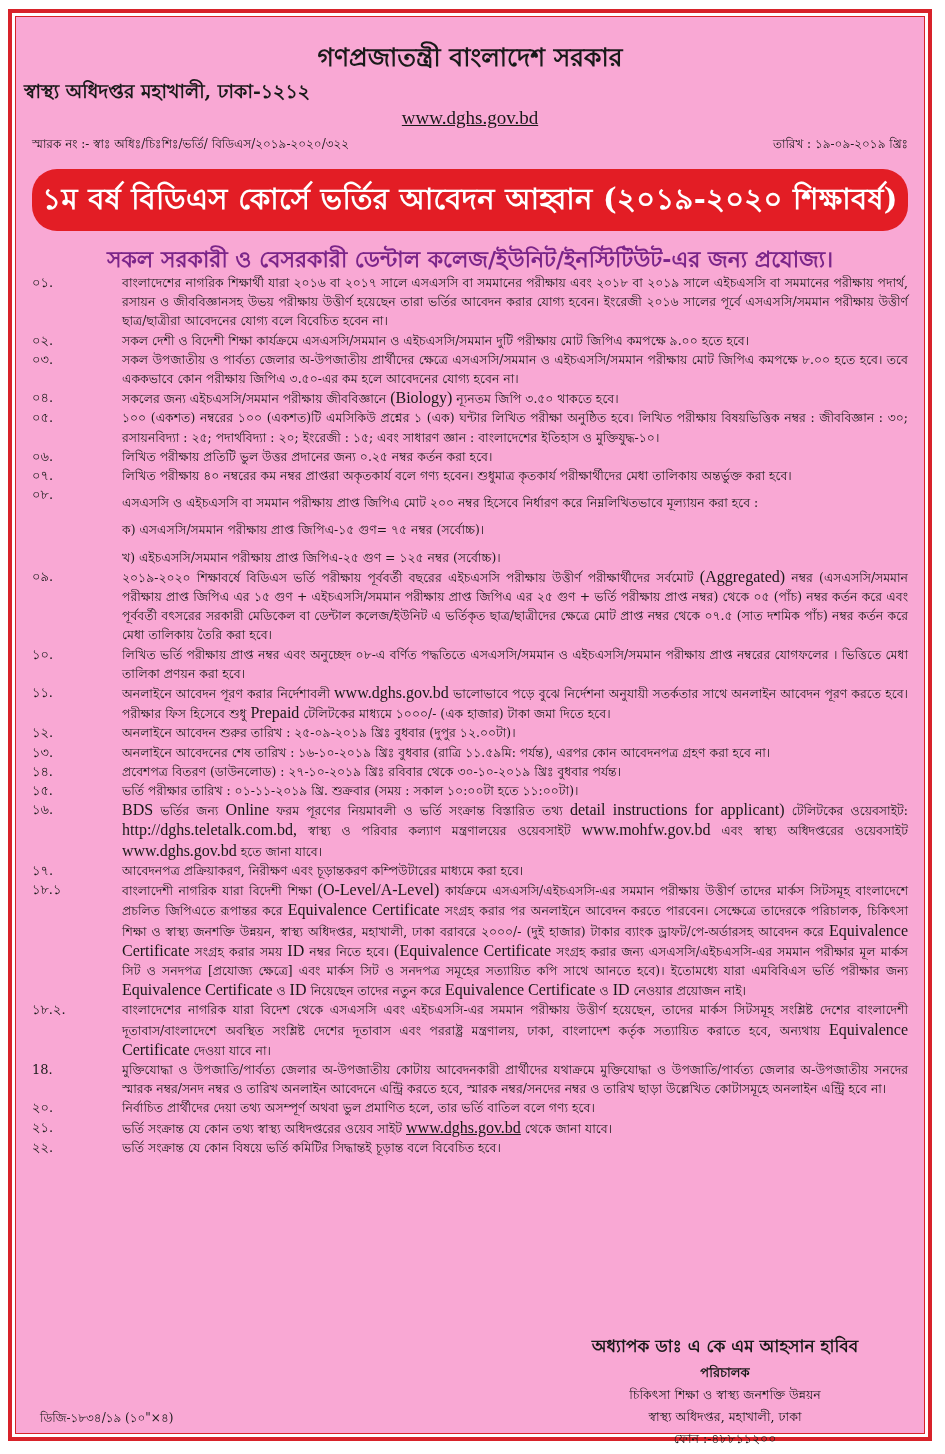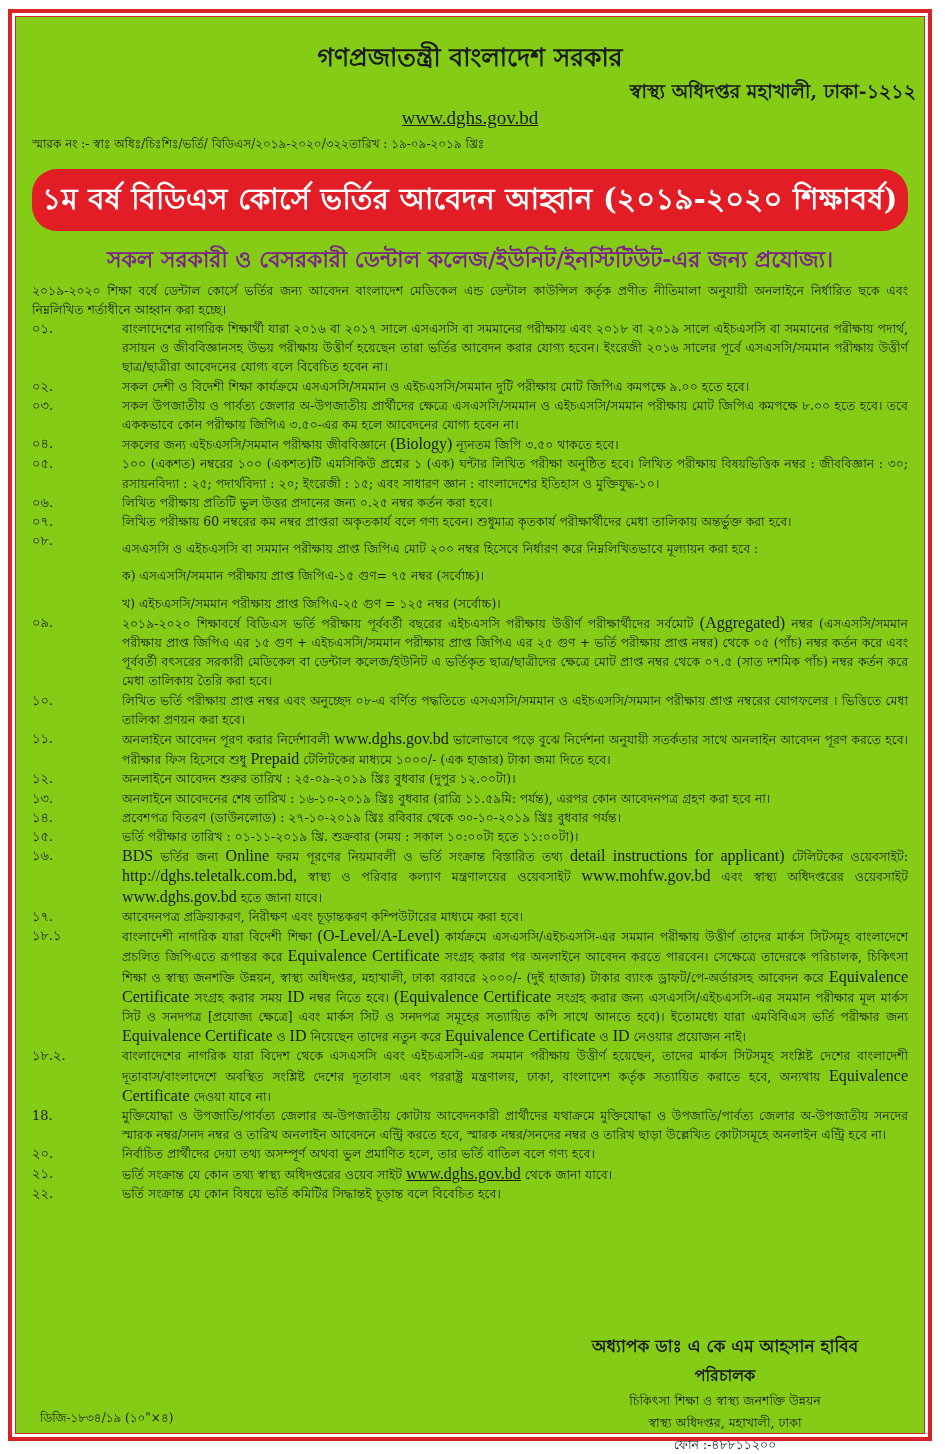--- a/index.html
+++ b/index.html
@@ -1,46 +1,46 @@
 <!DOCTYPE html>
 <html><head>
 <meta charset="utf-8">
 <style>
   html, body { margin: 0; padding: 0; background: #ffffff; }
   body { width: 945px; height: 1454px; position: relative; overflow: hidden;
          font-family: "DejaVu Serif", "Liberation Serif", serif; color: #1a1a1a; }
   .frame-outer { position: absolute; left: 8px; top: 9px; width: 916px; height: 1424px;
                  border: 4px solid #d8232a; background: #fff; }
   .frame-inner { position: absolute; left: 3px; top: 3px; right: 3px; bottom: 3px;
-                 border: 1.5px solid #d8232a; background: #84cc16; }
+                 border: 1.5px solid #d8232a; background: #f9a8d4; }
   .content { position: absolute; left: 8px; right: 8px; top: 0; bottom: 0; }
 
   .gov-title { text-align: center; font-size: 25px; margin-top: 26px; line-height: 30px; font-weight: bold; }
-  .dept-line { text-align: right; font-size: 19px; margin-top: 6px; line-height: 24px; font-weight: bold; }
+  .dept-line { text-align: left; font-size: 19px; margin-top: 6px; line-height: 24px; font-weight: bold; }
   .website { text-align: center; font-size: 19px; margin-top: 4px; line-height: 22px; text-decoration: underline;
              font-family: "Liberation Serif", serif; }
-  .ref-row { display: flex; font-size: 12px; margin-top: 6px; padding: 0 8px; }
+  .ref-row { display: flex; justify-content: space-between; font-size: 12px; margin-top: 6px; padding: 0 8px; }
 
   .red-banner { background: #e31d25; color: #ffffff; margin: 14px 8px 0 8px; height: 62px;
                 display: flex; align-items: center; justify-content: center;
                 font-size: 29px; font-weight: bold; letter-spacing: 0.3px; border-radius: 25px; }
   .subtitle { text-align: center; color: #7b2589; font-size: 22px; font-weight: bold; margin-top: 14px; line-height: 28px; }
 
   .intro { font-size: 12.4px; line-height: 19px; margin: 8px 8px 0 8px; text-align: justify; }
   .items { margin: 0 8px 0 8px; }
   .item { display: flex; font-size: 12.4px; line-height: 19.2px; text-align: justify; gap: 32px; }
   .item .num { width: 58px; flex: 0 0 58px; font-size: 13px; }
   .item .txt { flex: 1; }
   .item .sub { display: block; margin-top: 8px; }
   .en { font-family: "Liberation Serif", serif; font-size: 16px; margin-top: 40px; }
   .link-u { text-decoration: underline; font-family: "Liberation Serif", serif; font-size: 16px; }
 
   .sign-block { position: absolute; right: 80px; top: 1335px; width: 280px; text-align: center; }
   .sign-name { font-size: 17px; font-weight: bold; line-height: 22px; }
-  .sign-title { font-size: 16px; font-weight: bold; margin-top: 6px; }
+  .sign-title { font-size: 13px; font-weight: bold; margin-top: 6px; }
   .sign-line { font-size: 12.5px; line-height: 22px; }
   .sign-en { font-family: "Liberation Serif", serif; font-size: 15.5px; line-height: 22px; }
   .dg-code { position: absolute; left: 40px; top: 1409px; font-size: 12px; }
 </style>
 </head>
 <body>
 
 <div class="frame-outer">
   <div class="frame-inner">
     <div class="content">
@@ -52,21 +52,20 @@
         <span>স্মারক নং :- স্বাঃ অধিঃ/চিঃশিঃ/ভর্তি/ বিডিএস/২০১৯-২০২০/৩২২</span>
         <span>তারিখ : ১৯-০৯-২০১৯ খ্রিঃ</span>
       </div>
 
       <div class="red-banner">
         <span>১ম বর্ষ বিডিএস কোর্সে ভর্তির আবেদন আহ্বান (২০১৯-২০২০ শিক্ষাবর্ষ)</span>
       </div>
 
       <div class="subtitle">সকল সরকারী ও বেসরকারী ডেন্টাল কলেজ/ইউনিট/ইনস্টিটিউট-এর জন্য প্রযোজ্য।</div>
 
-      <div class="intro">২০১৯-২০২০ শিক্ষা বর্ষে ডেন্টাল কোর্সে ভর্তির জন্য আবেদন বাংলাদেশ মেডিকেল এন্ড ডেন্টাল কাউন্সিল কর্তৃক প্রণীত নীতিমালা অনুযায়ী অনলাইনে নির্ধারিত ছকে এবং নিম্নলিখিত শর্তাধীনে আহ্বান করা হচ্ছে।</div>
 
       <div class="items">
 
         <div class="item">
           <span class="num">০১.</span>
           <span class="txt">বাংলাদেশের নাগরিক শিক্ষার্থী যারা ২০১৬ বা ২০১৭ সালে এসএসসি বা সমমানের পরীক্ষায় এবং ২০১৮ বা ২০১৯ সালে এইচএসসি বা সমমানের পরীক্ষায় পদার্থ, রসায়ন ও জীববিজ্ঞানসহ উভয় পরীক্ষায় উত্তীর্ণ হয়েছেন তারা ভর্তির আবেদন করার যোগ্য হবেন। ইংরেজী ২০১৬ সালের পূর্বে এসএসসি/সমমান পরীক্ষায় উত্তীর্ণ ছাত্র/ছাত্রীরা আবেদনের যোগ্য বলে বিবেচিত হবেন না।</span>
         </div>
 
         <div class="item">
           <span class="num">০২.</span>
@@ -88,21 +87,21 @@
           <span class="txt">১০০ (একশত) নম্বরের ১০০ (একশত)টি এমসিকিউ প্রশ্নের ১ (এক) ঘন্টার লিখিত পরীক্ষা অনুষ্ঠিত হবে। লিখিত পরীক্ষায় বিষয়ভিত্তিক নম্বর : জীববিজ্ঞান : ৩০; রসায়নবিদ্যা : ২৫; পদার্থবিদ্যা : ২০; ইংরেজী : ১৫; এবং সাধারণ জ্ঞান : বাংলাদেশের ইতিহাস ও মুক্তিযুদ্ধ-১০।</span>
         </div>
 
         <div class="item">
           <span class="num">০৬.</span>
           <span class="txt">লিখিত পরীক্ষায় প্রতিটি ভুল উত্তর প্রদানের জন্য ০.২৫ নম্বর কর্তন করা হবে।</span>
         </div>
 
         <div class="item">
           <span class="num">০৭.</span>
-          <span class="txt">লিখিত পরীক্ষায় 60 নম্বরের কম নম্বর প্রাপ্তরা অকৃতকার্য বলে গণ্য হবেন। শুধুমাত্র কৃতকার্য পরীক্ষার্থীদের মেধা তালিকায় অন্তর্ভুক্ত করা হবে।</span>
+          <span class="txt">লিখিত পরীক্ষায় ৪০ নম্বরের কম নম্বর প্রাপ্তরা অকৃতকার্য বলে গণ্য হবেন। শুধুমাত্র কৃতকার্য পরীক্ষার্থীদের মেধা তালিকায় অন্তর্ভুক্ত করা হবে।</span>
         </div>
 
         <div class="item">
           <span class="num">০৮.</span>
           <span class="txt">
             <span class="sub">এসএসসি ও এইচএসসি বা সমমান পরীক্ষায় প্রাপ্ত জিপিএ মোট ২০০ নম্বর হিসেবে নির্ধারণ করে নিম্নলিখিতভাবে মূল্যায়ন করা হবে :</span>
             <span class="sub">ক) এসএসসি/সমমান পরীক্ষায় প্রাপ্ত জিপিএ-১৫ গুণ= ৭৫ নম্বর (সর্বোচ্চ)।</span>
             <span class="sub">খ) এইচএসসি/সমমান পরীক্ষায় প্রাপ্ত জিপিএ-২৫ গুণ = ১২৫ নম্বর (সর্বোচ্চ)।</span>
           </span>
         </div>

